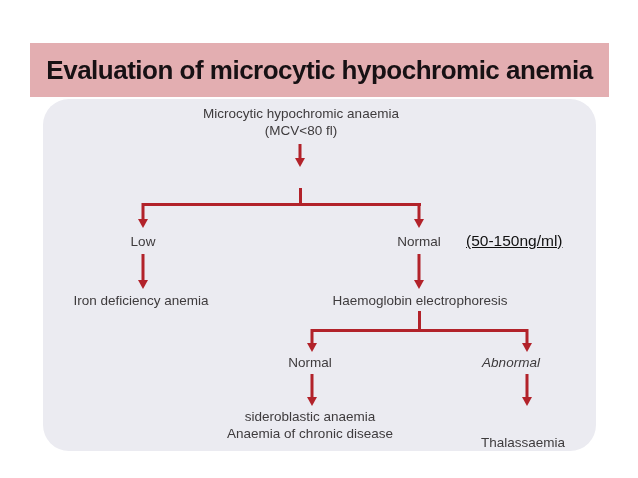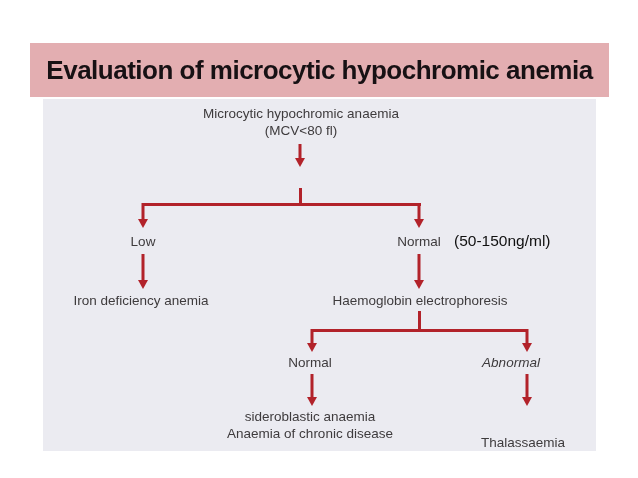--- a/index.html
+++ b/index.html
@@ -25,20 +25,21 @@
     display:flex;align-items:center;justify-content:center;margin-top:16px;
   }
   .title-bar h1{
     font-size:26px;font-weight:bold;color:var(--title-text);
     letter-spacing:-0.5px;
     font-family:"Liberation Sans",sans-serif;
   }
   .panel{
     position:absolute;left:43px;top:99px;width:553px;height:352px;
     background:var(--panel-bg);
+    border-radius:26px;
   }
   .node{
     position:absolute;
     color:var(--node-text);
     font-size:13.5px;line-height:17px;
     text-align:center;
     white-space:nowrap;
   }
   .node.wrap{white-space:normal;}
   .note{
@@ -91,21 +92,21 @@
       <span class="shaft"></span>
       <span class="head"></span>
     </div>
     <div class="arrow-down" style="left:370px;top:104px;width:12px;height:25px;">
       <span class="shaft"></span>
       <span class="head"></span>
     </div>
 
     <div class="node" style="left:70px;top:134px;width:60px;">Low</div>
     <div class="node" style="left:346px;top:134px;width:60px;">Normal</div>
-    <div class="note" style="left:411px;top:133px;">(50-150ng/ml)</div>
+    <div class="note" style="left:423px;top:133px;text-decoration:underline;">(50-150ng/ml)</div>
 
     <div class="arrow-down" style="left:94px;top:155px;width:12px;height:35px;">
       <span class="shaft"></span>
       <span class="head"></span>
     </div>
     <div class="arrow-down" style="left:370px;top:155px;width:12px;height:35px;">
       <span class="shaft"></span>
       <span class="head"></span>
     </div>
 

